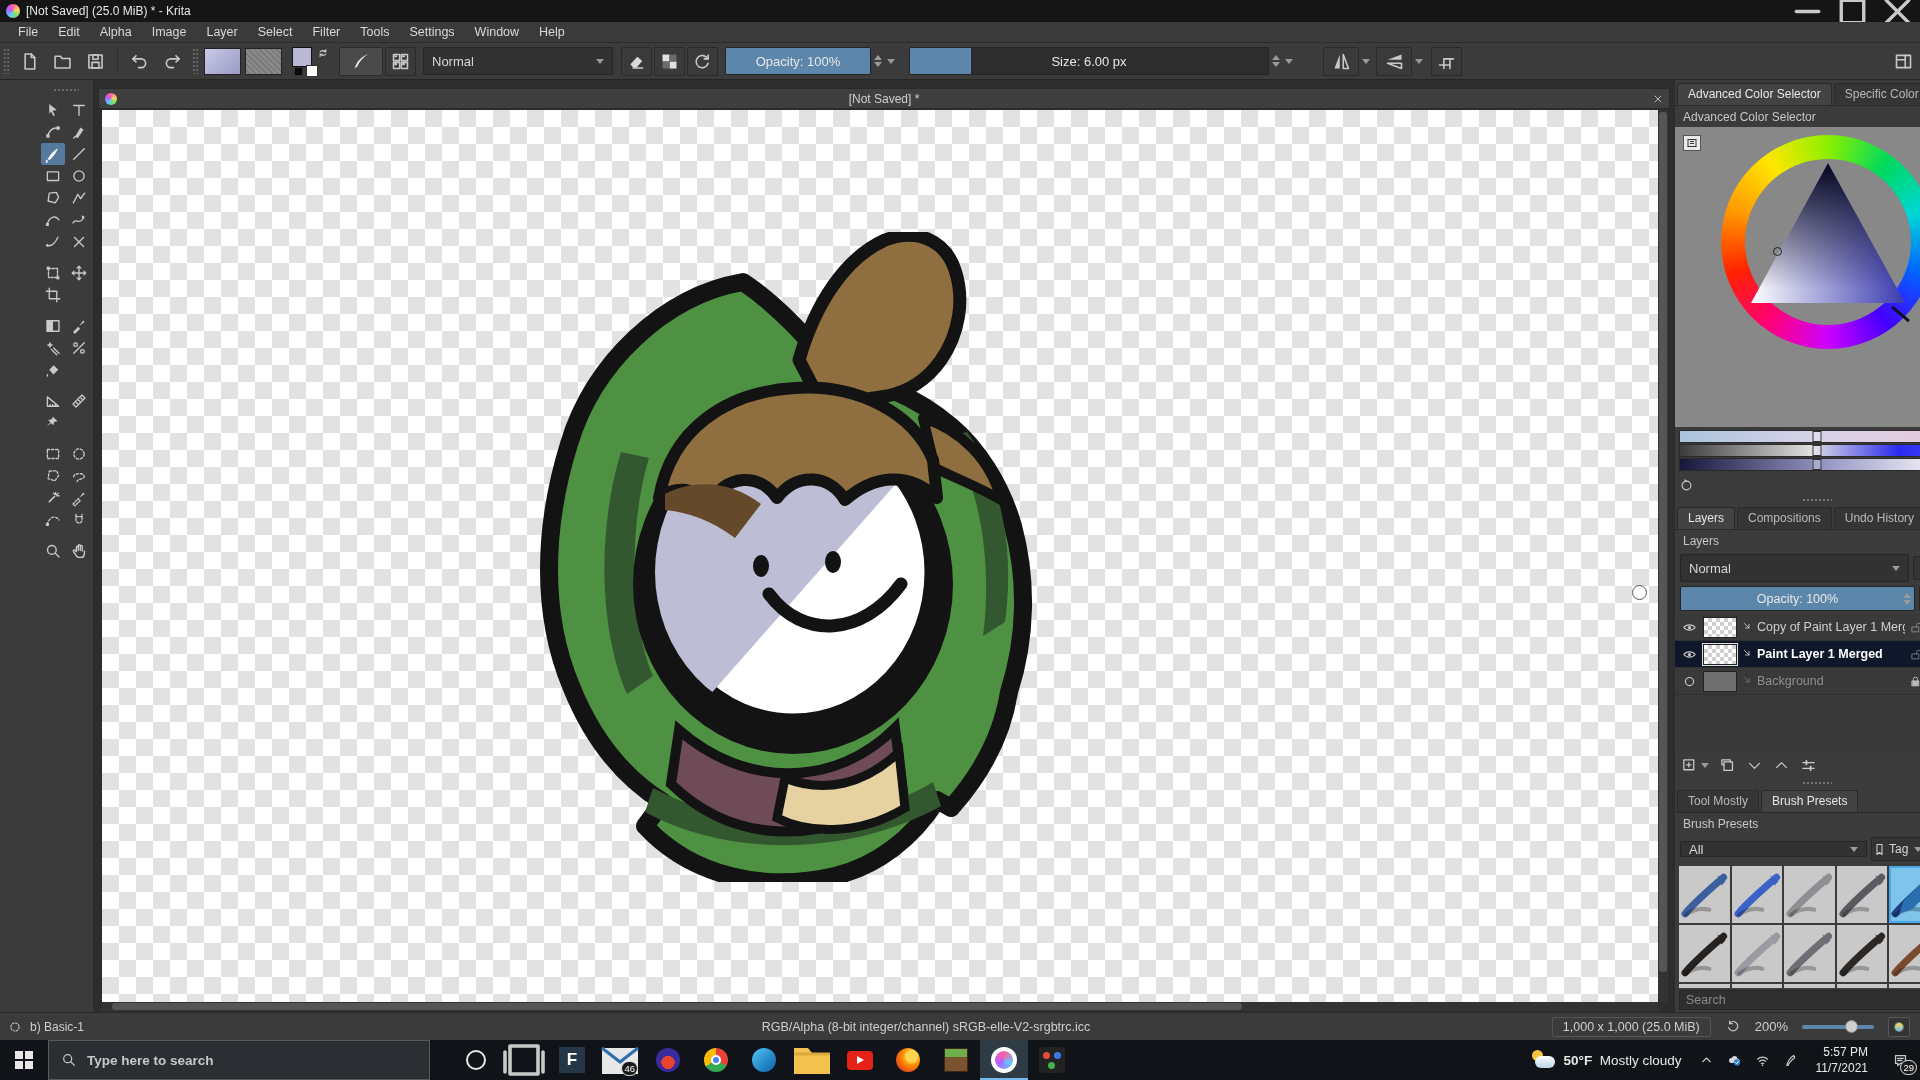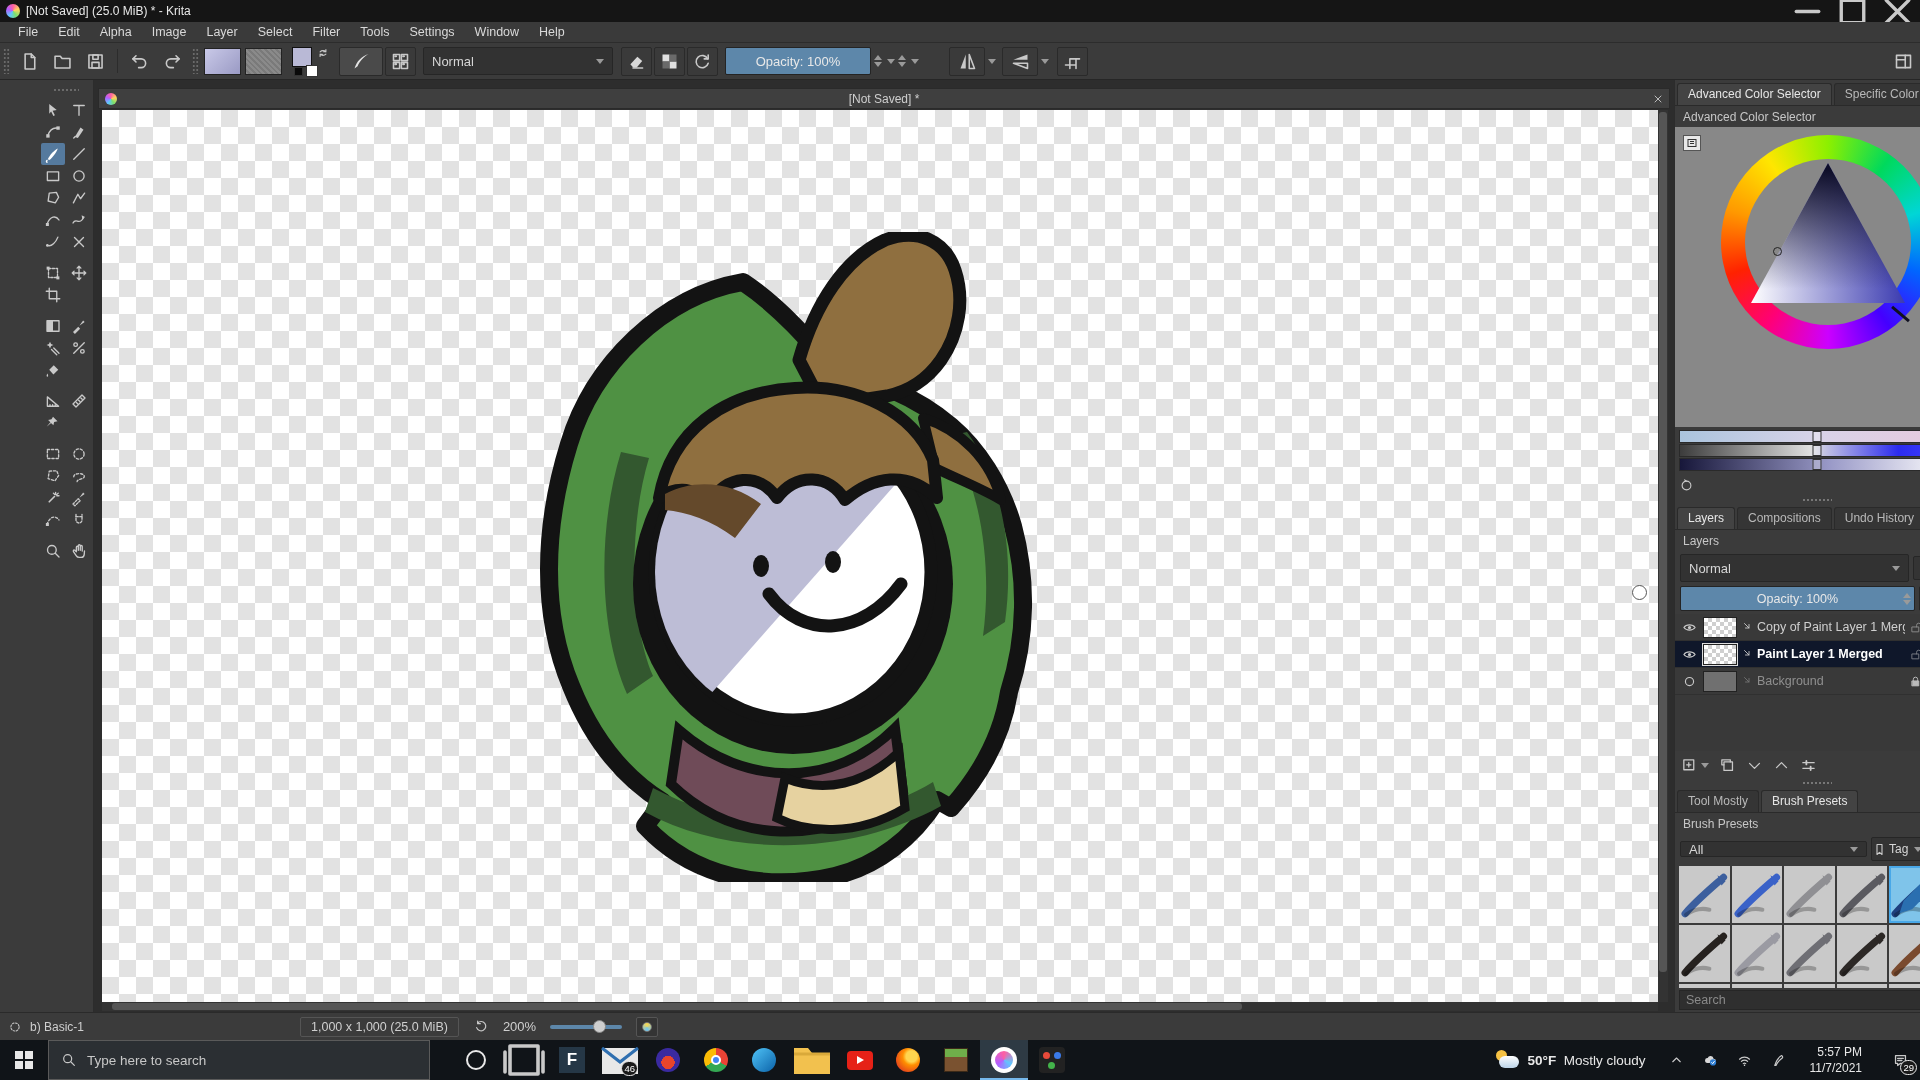--- a/index.html
+++ b/index.html
@@ -190,28 +190,28 @@
 
   
   .taskbar { position:absolute; left:0; top:1040px; width:1920px; height:40px; background:#101418;
              display:flex; align-items:center; color:#e8e8e8; }
   .start-btn { width:48px; height:40px; display:flex; align-items:center; justify-content:center; }
   .win-logo { display:grid; grid-template-columns:8px 8px; grid-template-rows:8px 8px; gap:1.5px; }
   .win-logo div { background:#e8e8e8; }
   .tb-search { width:382px; height:40px; background:#2b2f33; border:1px solid #5a5a5a; display:flex;
                align-items:center; gap:10px; padding-left:12px; }
   .tb-search svg { width:16px; height:16px; }
-  .tb-search-text { color:#c8c8c8; font-size:13.5px; }
+  .tb-search-text { color:#c8c8c8; font-size:13.5px;font-weight:bold; }
   .tb-apps { display:flex; margin-left:22px; }
   .tbapp { width:48px; height:40px; display:flex; align-items:center; justify-content:center; position:relative; }
   .tbapp.active { background:#2e3a44; box-shadow:inset 0 -2px 0 #76b9ed; }
   .badge { position:absolute; right:6px; bottom:4px; min-width:15px; height:15px; border-radius:8px;
            background:#1a1a1a; border:1px solid #e8e8e8; color:#fff; font-size:9.5px; display:flex;
            align-items:center; justify-content:center; padding:0 2px; }
-  .tray { margin-left:auto; display:flex; align-items:center; gap:8px; }
+  .tray { margin-left:auto; display:flex; align-items:center; gap:2px; }
   .weather { display:flex; align-items:center; gap:8px; padding:0 10px; }
   .weather-icon { position:relative; width:24px; height:20px; }
   .weather-sun { position:absolute; left:0px; top:0px; width:11px; height:11px; border-radius:50%; background:#f6c244; }
   .weather-cloud { position:absolute; left:3px; top:6px; width:20px; height:12px; border-radius:8px;
                    background:linear-gradient(#ffffff,#bcd4e8); }
   .weather-text { font-size:13.5px; white-space:nowrap; }
   .tray-icon { width:26px; height:40px; display:flex; align-items:center; justify-content:center; }
   .tray-icon svg { width:15px; height:15px; }
   .clock { text-align:right; font-size:12px; line-height:1.35; padding:0 10px; white-space:nowrap; }
   .notif { position:relative; width:40px; height:40px; display:flex; align-items:center; justify-content:center; }
@@ -348,20 +348,24 @@
       <div class="slider-fill" style="width:100%;"></div>
       <span class="slider-label">Opacity: 100%</span>
     </div>
     <div class="spinners">
         <div class="spin-up"></div>
         <div class="spin-down"></div>
       </div>
     <div class="mini-arrow">
         <span class="dd-arrow"></span>
       </div>
+    <div class="slider-widget" style="width:360px;margin-left:14px;justify-content:center;">
+      <div class="slider-fill" style="width:17%;"></div>
+      <span class="slider-label">Size: 6.00 px</span>
+    </div>
     <div class="spinners">
         <div class="spin-up"></div>
         <div class="spin-down"></div>
       </div>
     <div class="mini-arrow">
         <span class="dd-arrow"></span>
       </div>
     <div class="tb-btn" style="margin-left:30px;background:#3a3a3a;border:1px solid #2a2a2a;width:36px;">
       <svg class="lib" viewBox="0 0 24 24">
           <path d="M10 4 L10 20 L4 20 Z" fill="#c9c9c9" stroke="none"></path>
@@ -1050,20 +1054,21 @@
     </div>
   </div>
 
   <div class="statusbar">
     <div class="sb-left">
       <svg class="lib" viewBox="0 0 24 24">
           <circle cx="12" cy="12" r="7" stroke-dasharray="3 2.5"></circle>
         </svg>
       <span>b) Basic-1</span>
     </div>
+    <span class="sb-center">RGB/Alpha (8-bit integer/channel)  sRGB-elle-V2-srgbtrc.icc</span>
     <div class="sb-right">
       <span class="sb-dims">1,000 x 1,000 (25.0 MiB)</span>
       <svg class="lib" viewBox="0 0 24 24" style="width:16px;height:16px;">
           <path d="M7 6 A7 7 0 1 1 5.5 13"></path>
           <path d="M7 3 v4 h4"></path>
         </svg>
       <span style="font-size:13px;text-align:right;">200%</span>
       <div class="sb-zoom-slider">
           <div class="sb-zoom-handle"></div>
         </div>

